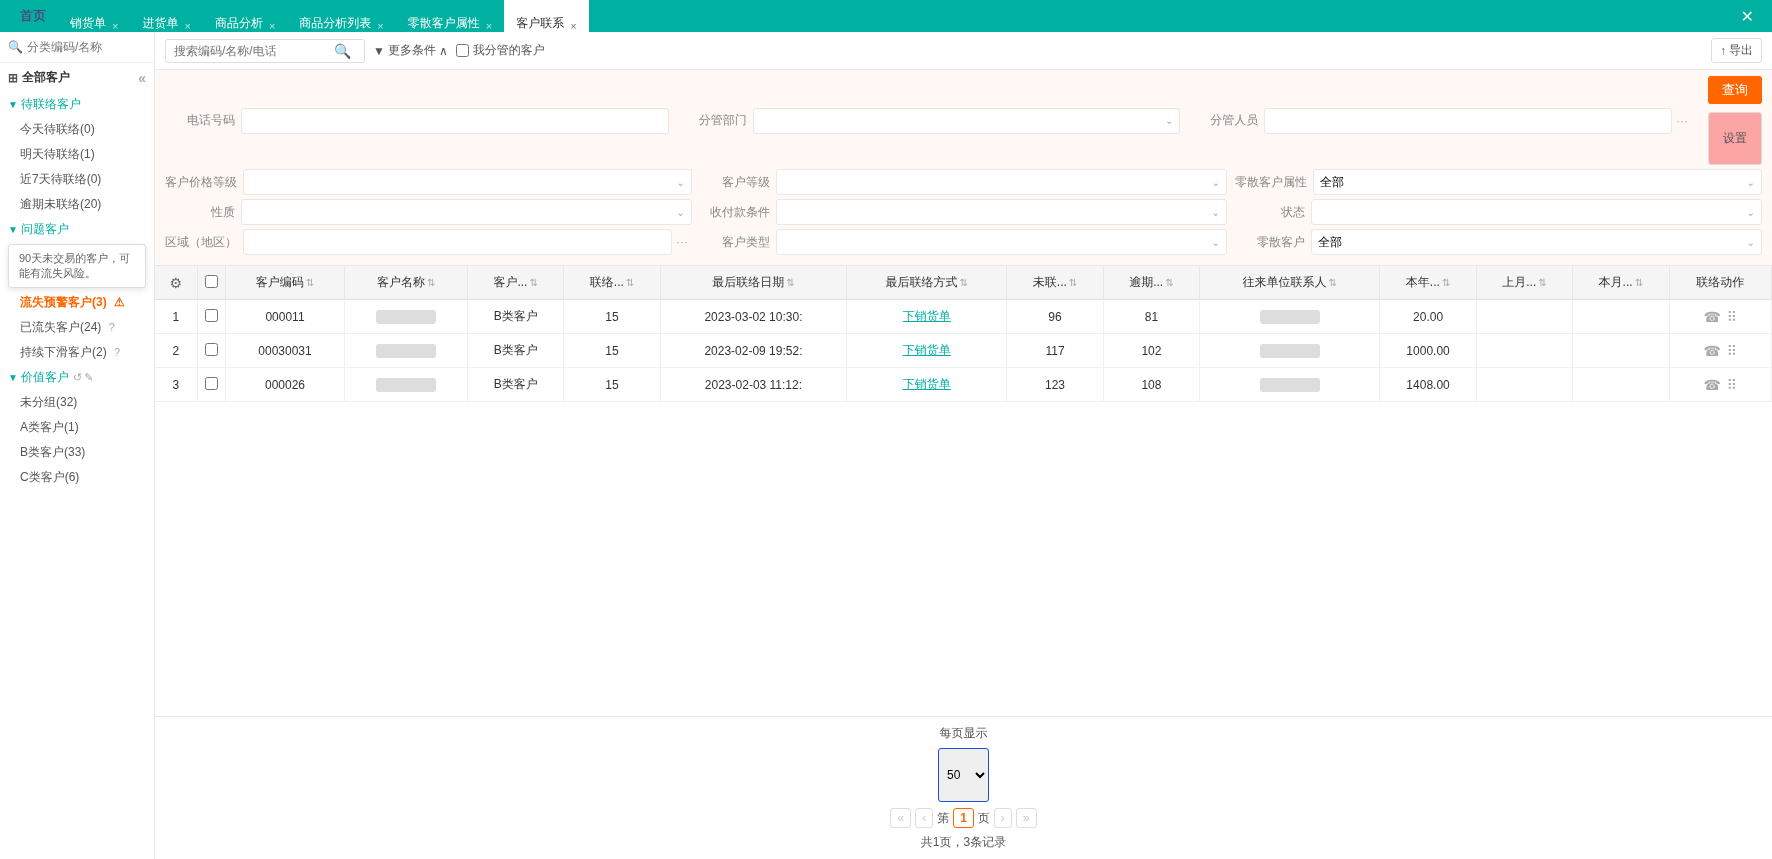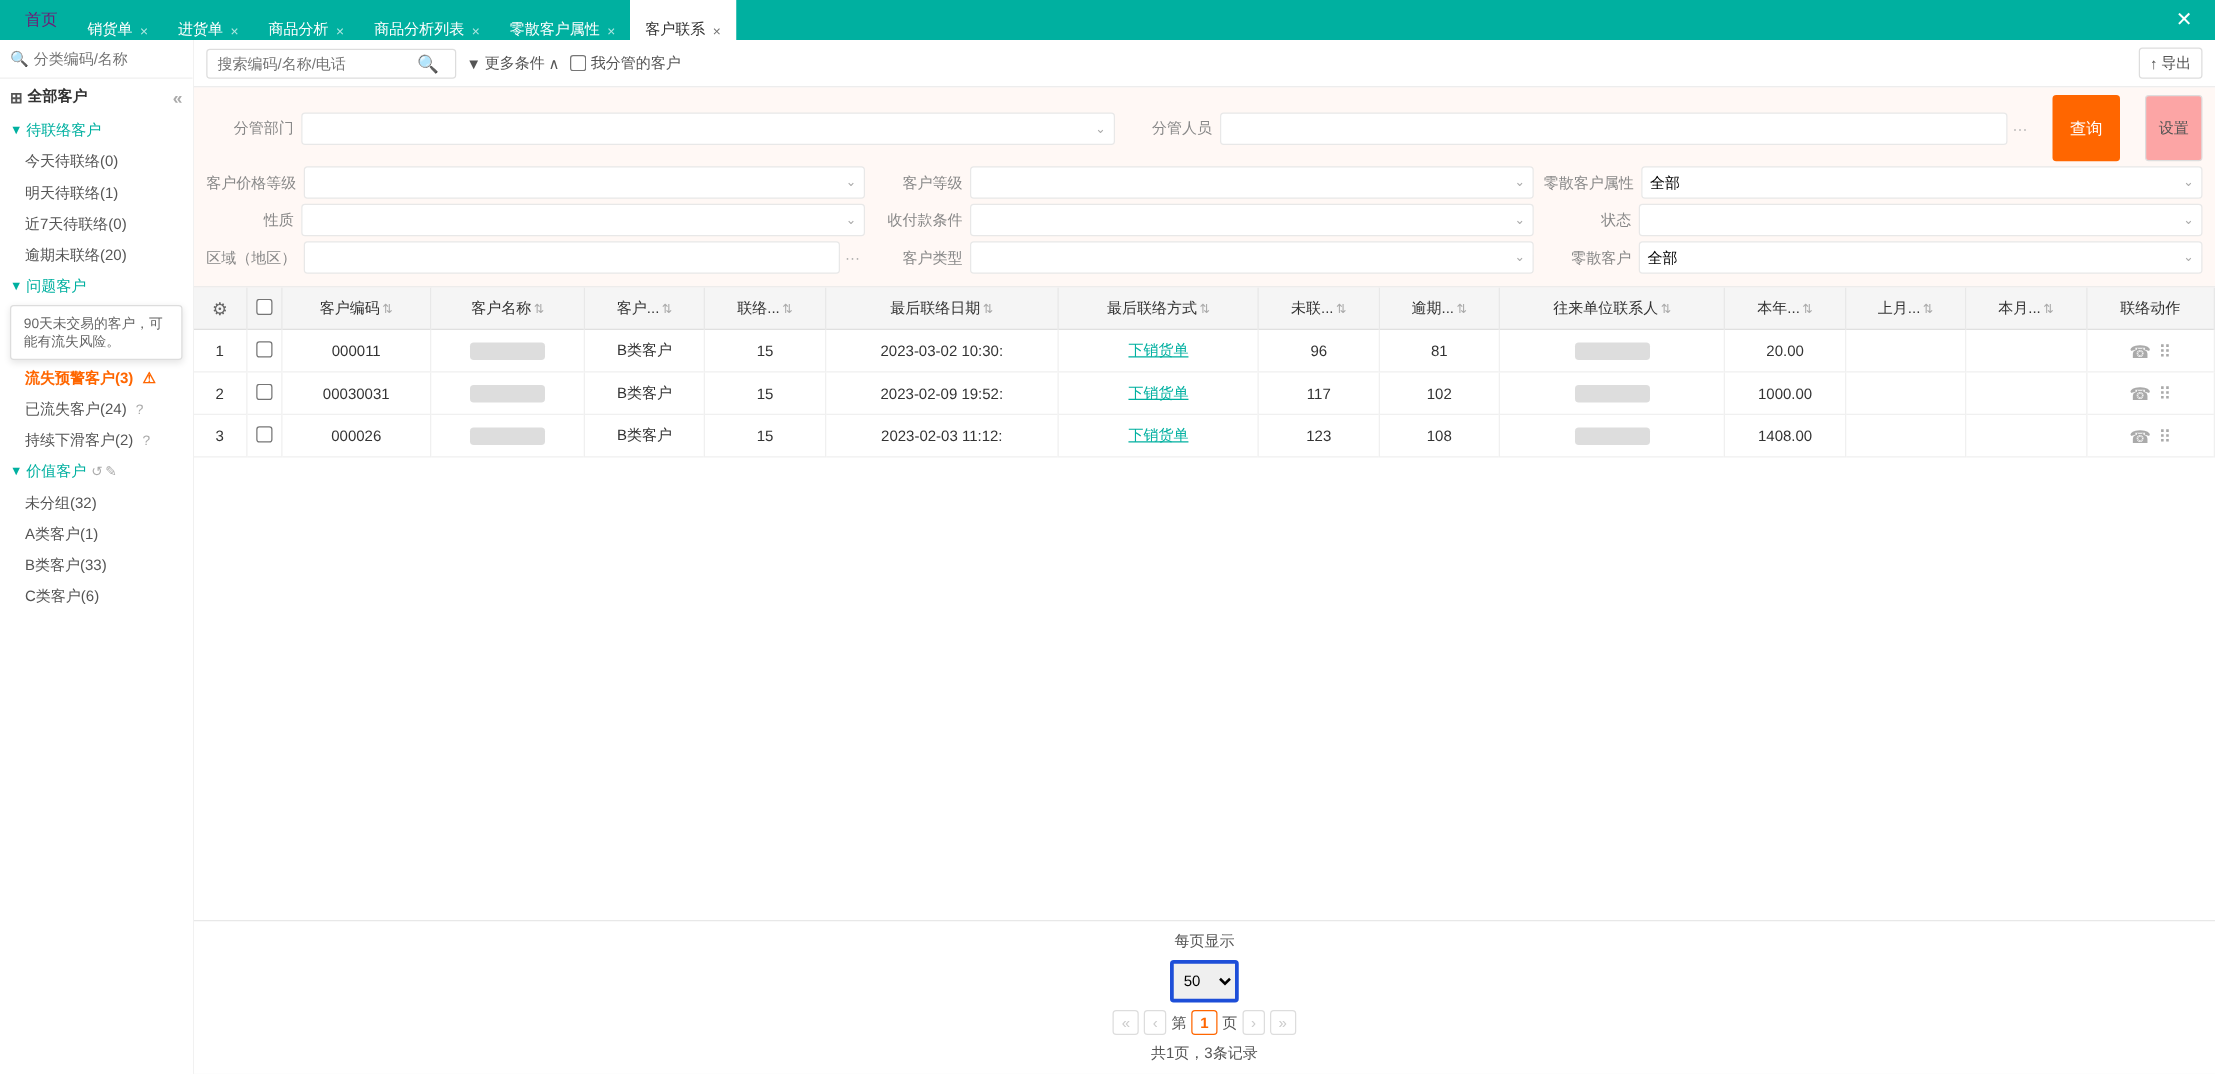--- a/index.html
+++ b/index.html
@@ -241,21 +241,22 @@
       color: #aaa;
       font-size: 10px;
     }
     .more-dots {
       color: #aaa;
       cursor: pointer;
       padding: 0 4px;
     }
     .filter-action-btns {
       display: flex;
-      gap: 20px;
+      flex-direction: column;
+      gap: 8px;
       margin-left: 8px;
     }
     .btn-query {
       background: #ff6600;
       color: #fff;
       border: none;
       padding: 5px 14px;
       border-radius: 3px;
       cursor: pointer;
       font-size: 13px;
@@ -350,23 +351,23 @@
       justify-content: flex-end;
       padding: 8px 16px;
       border-top: 1px solid #e8e8e8;
       gap: 6px;
       background: #fff;
       font-size: 12px;
       color: #555;
       flex-direction: column;
     }
     .pagination select {
-      border: 3px solid #1d4ed8;
-      border-radius: 3px;
-      padding: 6px 4px;
+      border: 1px solid #1d4ed8;
+      border-radius: 3px;
+      padding: 18px 4px;
       font-size: 12px;
     }
     .pagination .page-nav {
       display: flex;
       align-items: center;
       gap: 4px;
     }
     .pagination .page-btn {
       border: 1px solid #ddd;
       background: #fff;
@@ -497,20 +498,24 @@
       <div class="export-btn">
         <span>↑</span>
         <span>导出</span>
       </div>
     </div>
 
     <div class="adv-filter">
 
       <div class="adv-filter-row">
         <div class="adv-filter-field">
+          <label>电话号码</label>
+          <div class="field-input"></div>
+        </div>
+        <div class="adv-filter-field">
           <label>分管部门</label>
           <div class="field-input">
             <span></span>
               <span class="dropdown-arrow">⌄</span>
           </div>
         </div>
         <div class="adv-filter-field">
           <label>分管人员</label>
           <div class="field-input" style="flex:1"></div>
           <span class="more-dots">···</span>

